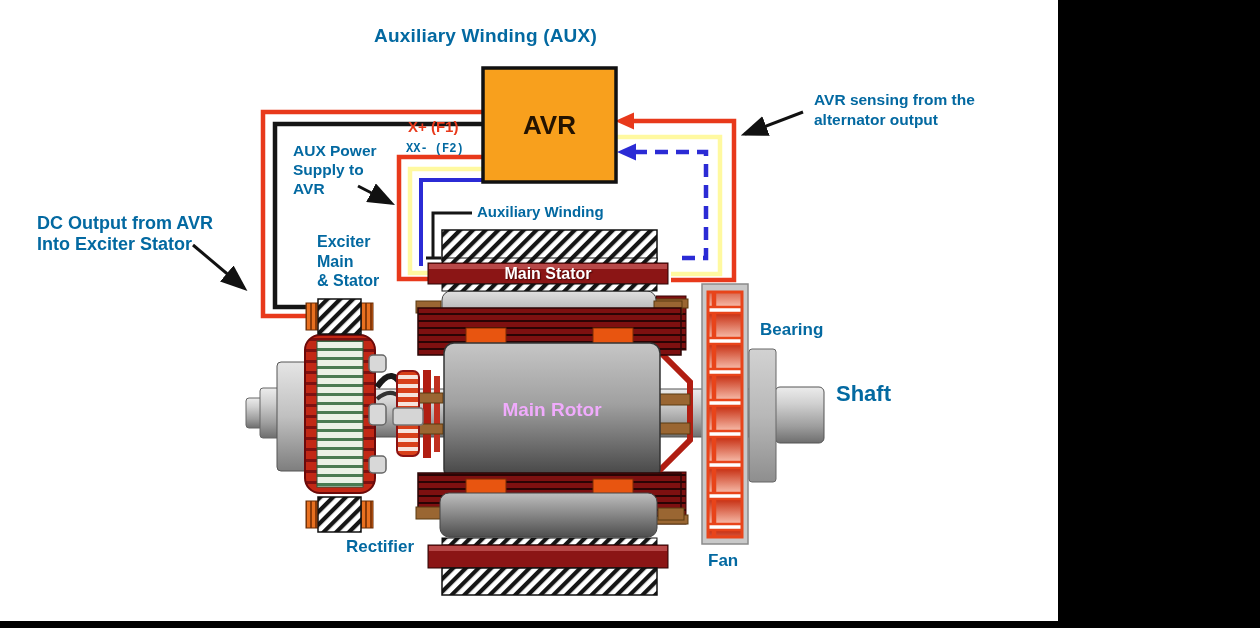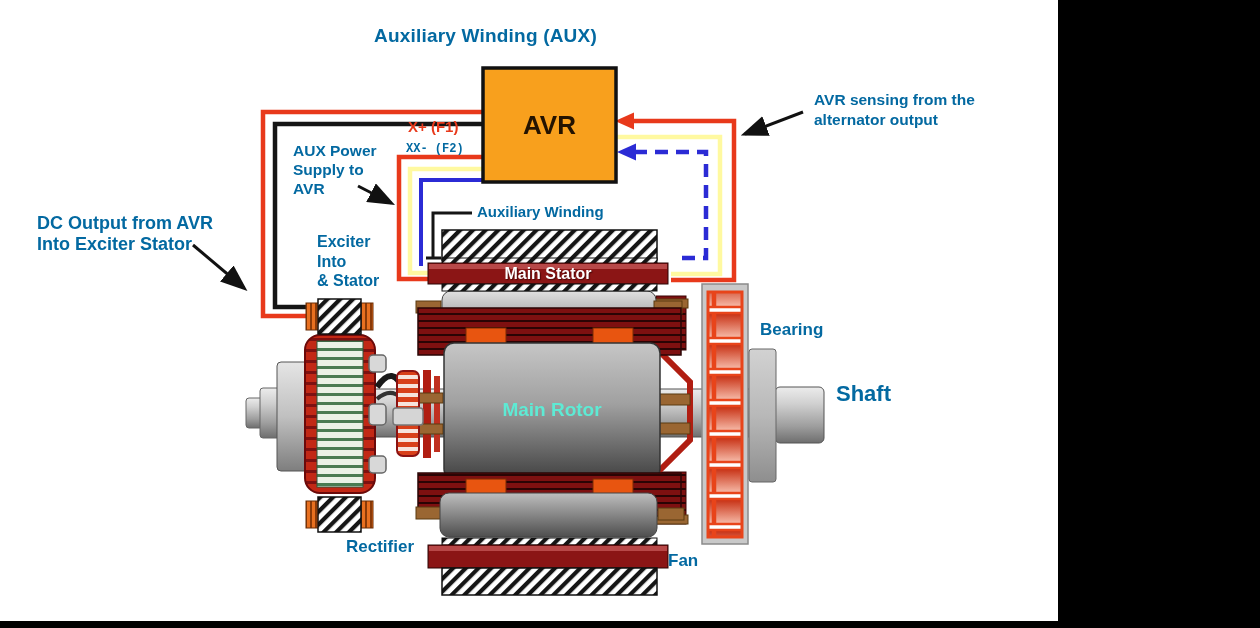--- a/index.html
+++ b/index.html
@@ -12,25 +12,25 @@
   .title{left:374px;top:25px;font-size:19px;letter-spacing:0.2px;}
   .xplus{left:408px;top:90px;font-size:15px;color:#E8391B;margin-top:28px;}
   .xxminus{left:406px;top:142px;font-size:12px;font-family:Liberation Mono, monospace;}
   .auxpower{left:293px;top:141px;font-size:15.5px;line-height:19px;}
   .sensing{left:814px;top:90px;font-size:15.5px;line-height:20px;}
   .dcout{left:37px;top:213px;font-size:18px;line-height:21px;}
   .exciter{left:301px;top:232px;font-size:16px;line-height:19.5px;margin-left:16px;}
   .auxwind{left:477px;top:203px;font-size:15px;}
   .mstator{left:428px;top:265px;width:240px;text-align:center;font-size:16px;color:#fff;
            text-shadow:1px 1px 1px #4a0808;border-radius:9px;}
-  .mrotor{left:444px;top:399px;width:216px;text-align:center;font-size:19px;color:#5eead4;}
+  .mrotor{left:444px;top:399px;width:216px;text-align:center;font-size:19px;color:#f0abfc;}
   .bearing{left:760px;top:320px;font-size:17px;}
   .shaft{left:836px;top:381px;font-size:22px;}
   .rectif{left:334px;top:537px;font-size:17px;margin-left:12px;}
-  .fan{left:668px;top:551px;font-size:17px;}
+  .fan{left:708px;top:551px;font-size:17px;}
   .avrbox{position:absolute;left:483px;top:68px;width:133px;height:114px;
           display:flex;align-items:center;justify-content:center;
           font-size:26px;font-weight:700;color:#241300;pointer-events:none;}
 </style>
 </head>
 <body>
 
 <div id="stage">
   <div id="paper"></div>
 
@@ -243,21 +243,21 @@
     <div>alternator output</div>
   </div>
 
   <div class="lbl dcout">
     <div>DC Output from AVR</div>
     <div>Into Exciter Stator</div>
   </div>
 
   <div class="lbl exciter">
     <div>Exciter</div>
-    <div>Into</div>
+    <div>Main</div>
     <div>&amp; Stator</div>
   </div>
 
   <div class="lbl auxwind">Auxiliary Winding</div>
 
   <div class="lbl mstator">Main Stator</div>
   <div class="lbl mrotor">Main Rotor</div>
   <div class="lbl bearing">Bearing</div>
   <div class="lbl shaft">Shaft</div>
   <div class="lbl rectif">Rectifier</div>

